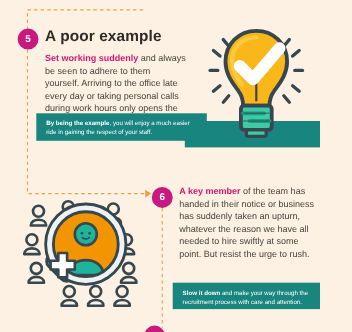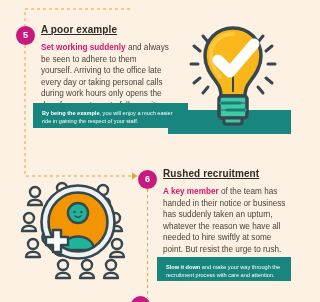--- a/index.html
+++ b/index.html
@@ -68,26 +68,25 @@
     width: 19px;
     height: 19px;
   }
 
   
   .section { position: absolute; }
   .sec5 { left: 41px; top: 24px; width: 128px; }
   .sec6 { left: 163px; top: 168px; width: 124px; }
 
   .heading {
-    font-size: 10px;
+    font-size: 14px;
     font-weight: bold;
     color: #2f2a26;
     margin: 0 0 7px 0;
     letter-spacing: 0.1px;
-    text-decoration: underline;
   }
   .body-copy {
     font-size: 8.2px;
     line-height: 11.6px;
     color: #4a423c;
     margin: 0;
   }
   .body-copy .lead {
     color: #d6176f;
     font-weight: bold;
@@ -180,21 +179,20 @@
       <rect x="34" y="74" width="28" height="22" rx="3" fill="#3ec9a7" stroke="#37474f" stroke-width="3.5"></rect>
       <path d="M36 81 L55 81 M42 88 L60 88" stroke="#1a9e86" stroke-width="3.5" stroke-linecap="round"></path>
       <path d="M36 81 L60 81 M36 88 L60 88" stroke="#37474f" stroke-width="1.4" opacity="0.55"></path>
       <rect x="39" y="96" width="18" height="6" rx="2" fill="#3ec9a7" stroke="#37474f" stroke-width="3"></rect>
     </svg>
   </div>
 
   <div class="badge badge-6">6</div>
 
   <div class="section sec6">
-    <p class="heading">Rushed recruitment</p>
     <p class="body-copy"><span class="lead">A key member</span><span> of the team has handed in their notice or business has suddenly taken an upturn, whatever the reason we have all needed to hire swiftly at some point. But resist the urge to rush.</span></p>
   </div>
 
   <div class="callout callout-6"><span class="lead">Slow it down</span><span> and make your way through the recruitment process with care and attention.</span></div>
 
   <div class="illo illo-people">
     <svg width="112" height="108" viewBox="0 0 112 108" xmlns="http://www.w3.org/2000/svg">
 
       <g fill="#fcf1e3" stroke="#37474f" stroke-width="2.4" stroke-linejoin="round">
 

